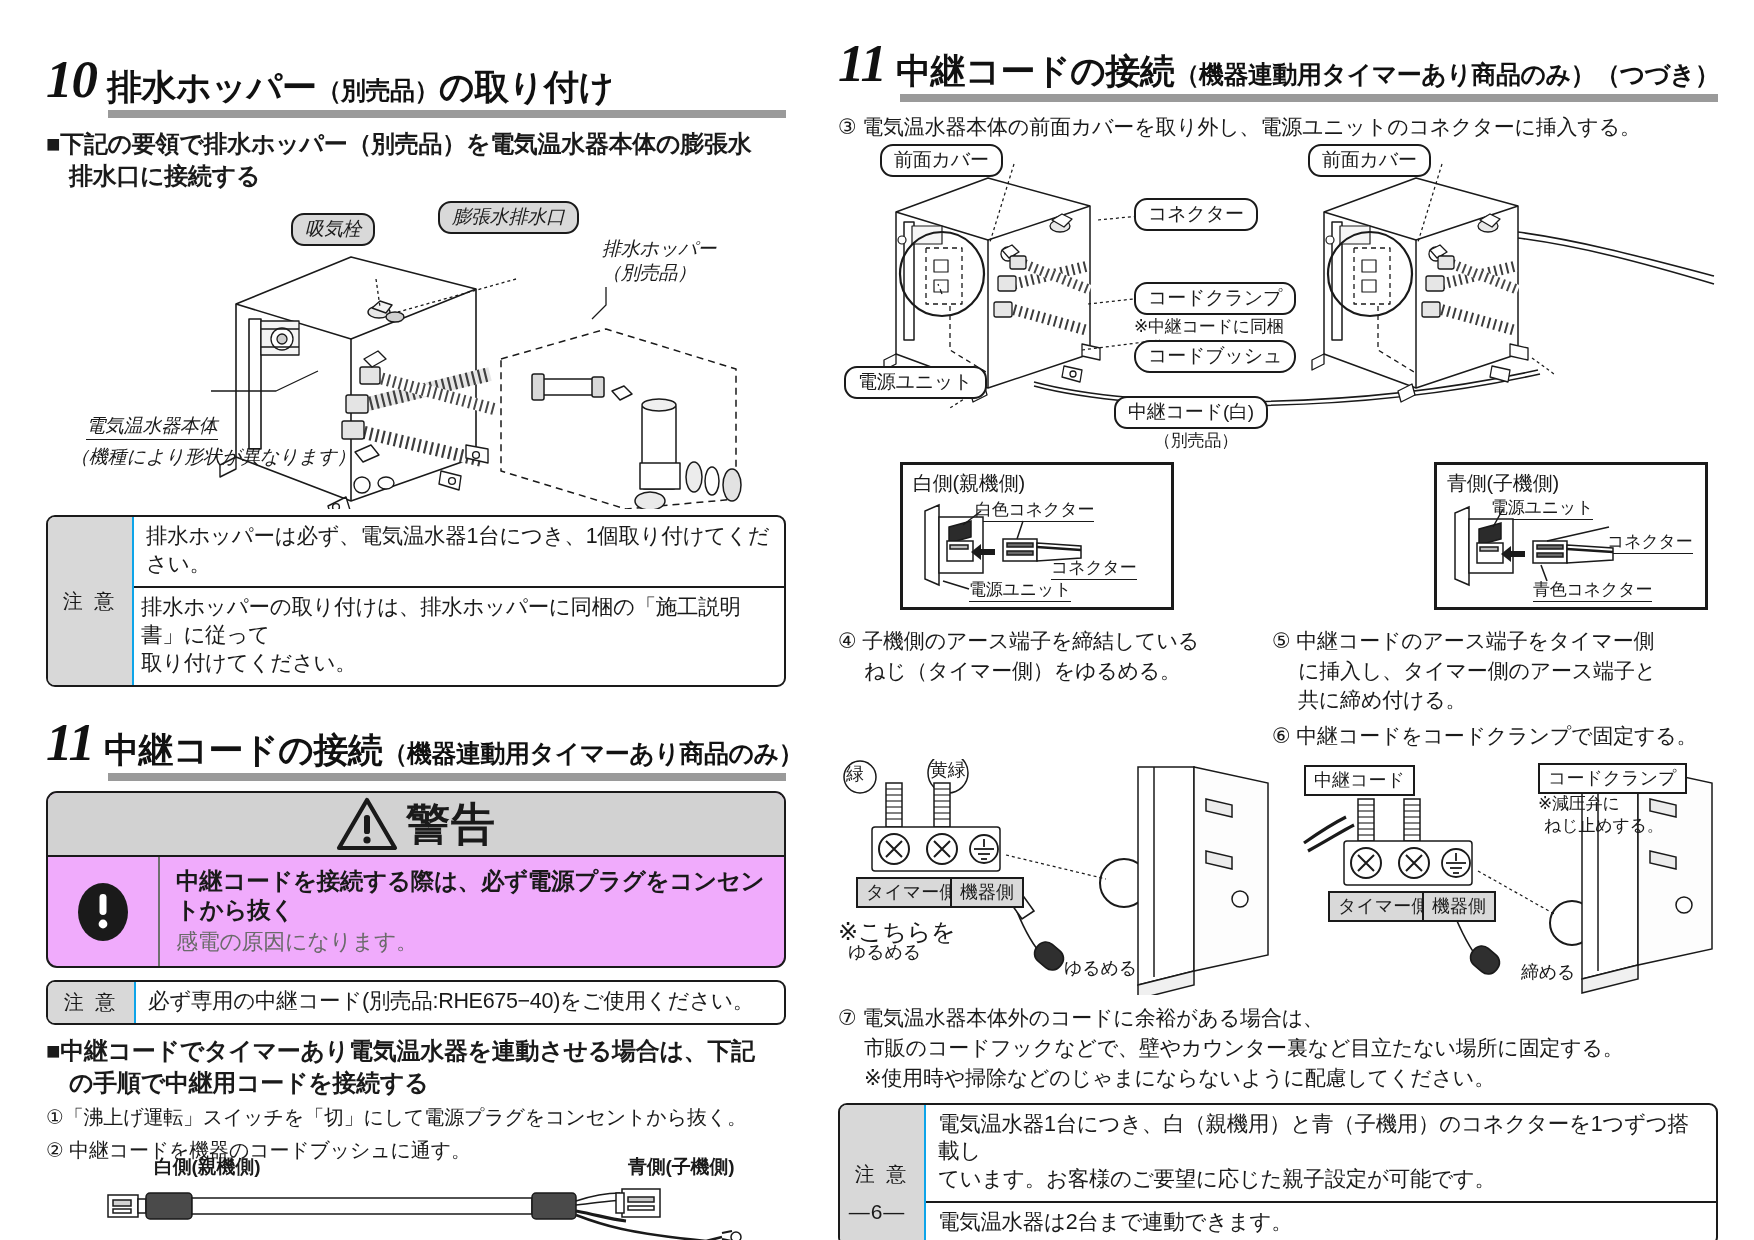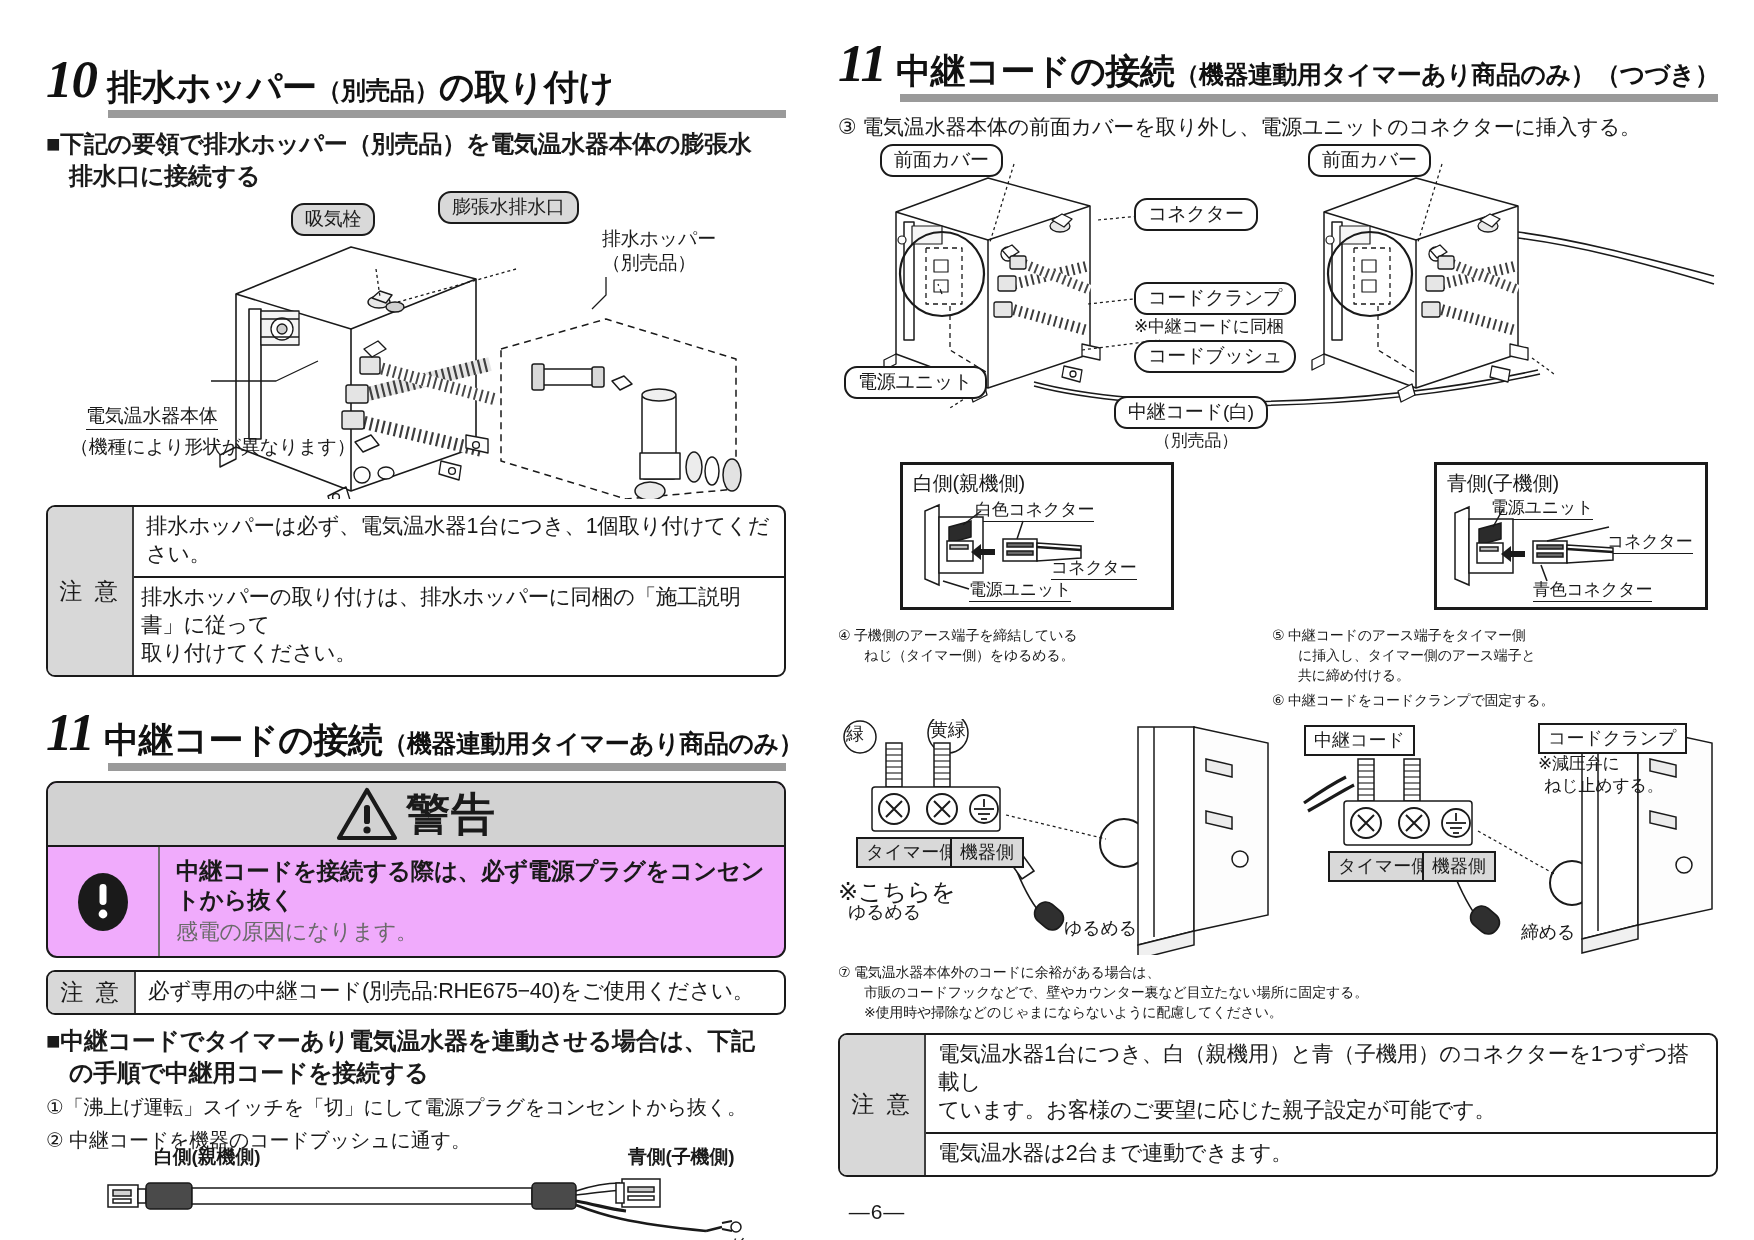--- a/index.html
+++ b/index.html
@@ -69,44 +69,44 @@
     margin: 4px 0 2px 0;
   }
   .lead .hang { display: block; padding-left: 23px; }
   .numbered {
     font-size: 20px;
     line-height: 1.5;
     letter-spacing: -0.2px;
     margin: 3px 0;
   }
   .step {
-    font-size: 14px;
+    font-size: 21px;
     line-height: 1.42;
     letter-spacing: -0.2px;
     margin: 2px 0;
   }
   .step .hang { display:block; padding-left: 26px; }
 
   
   .caution {
     border: 2px solid #1a1a1a;
     border-radius: 9px;
     display: flex;
     overflow: hidden;
     background: #fff;
     margin: 10px 0;
   }
   .caution-label {
     flex: 0 0 84px;
     background: #d8d8d8;
-    border-right: 2px solid #404040;
+    border-right: 2px solid #0ea5e9;
     display: flex;
     align-items: center;
     justify-content: center;
-    font-size: 23px;
+    font-size: 20px;
     font-weight: 400;
     letter-spacing: 3px;
   }
   .caution-rows { flex: 1 1 auto; }
   .caution-row {
     padding: 6px 10px 7px 12px;
     font-size: 21.5px;
     line-height: 1.3;
     letter-spacing: -0.3px;
   }
@@ -222,21 +222,21 @@
       <span class="sec-num">10</span>
       <span class="sec-title"><span>排水ホッパー</span><span class="small">（別売品）</span><span>の取り付け</span></span>
     </div>
     <div class="sec-rule indent"></div>
 
     <div class="lead">
       <span>■下記の要領で排水ホッパー（別売品）を電気温水器本体の膨張水</span>
       <span class="hang">排水口に接続する</span>
     </div>
 
-    <div class="fig" style="height:300px; margin-top:8px;">
+    <div class="fig" style="height:300px; margin-top:18px;font-style:italic;">
       <svg width="740" height="300" viewBox="0 0 740 300">
         <g fill="none" stroke="#1a1a1a" stroke-width="1.6" stroke-linejoin="round">
 
           <polygon points="190,95 305,48 430,80 430,248 305,292 190,248" fill="#ffffff"></polygon>
           <polyline points="190,95 305,130 430,80"></polyline>
           <line x1="305" y1="130" x2="305" y2="292"></line>
 
           <rect x="203" y="110" width="12" height="130" fill="#fff"></rect>
 
           <g stroke-width="1.4">

